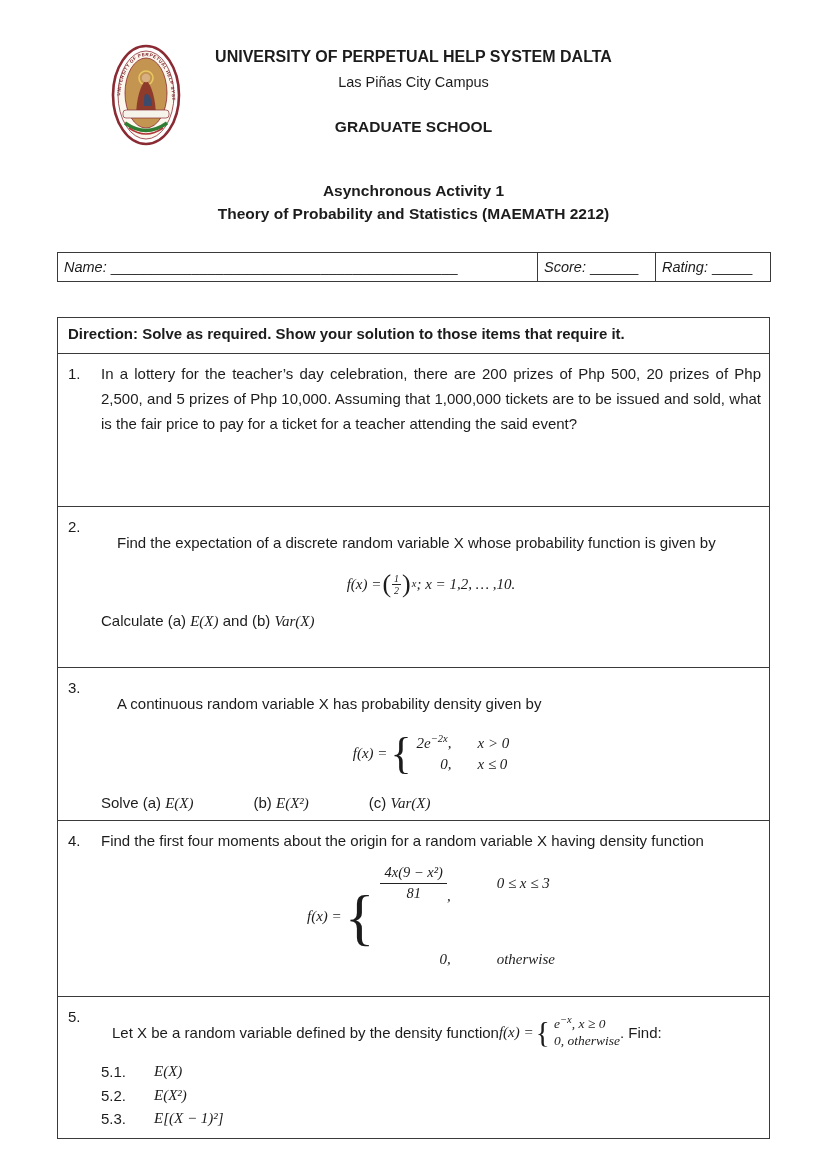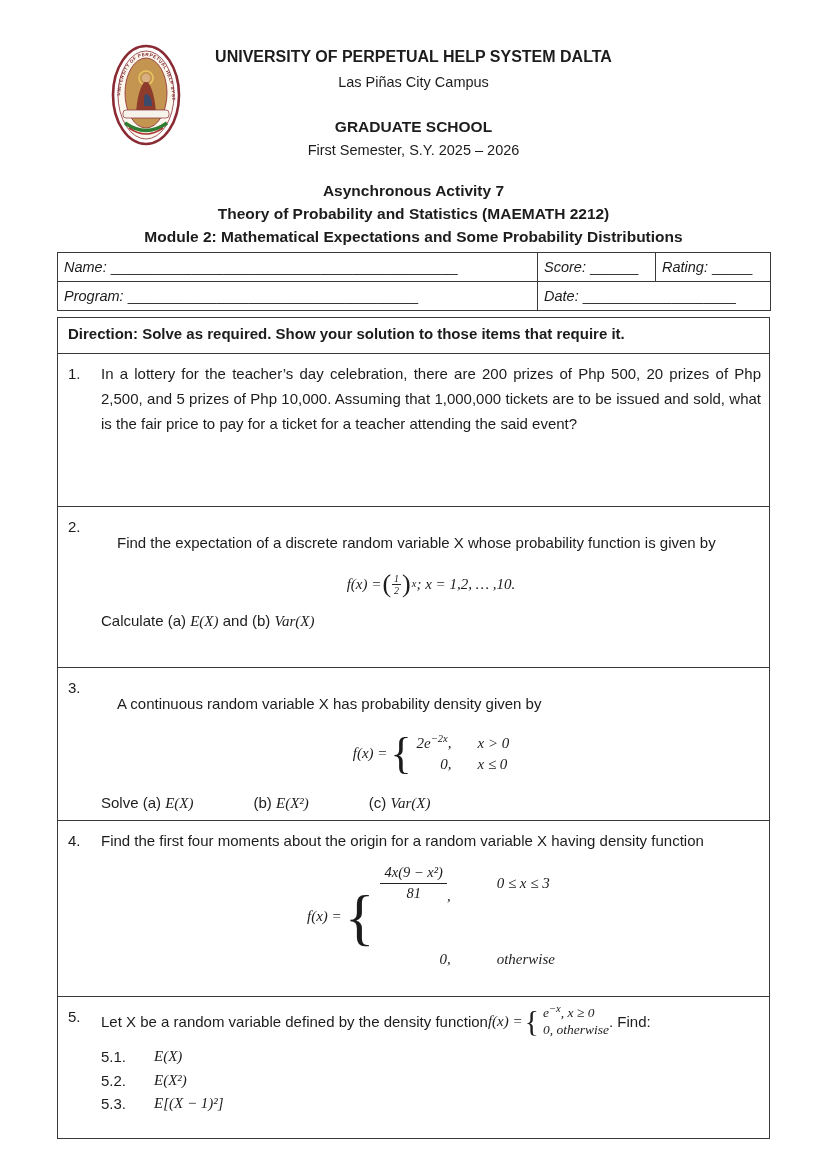--- a/index.html
+++ b/index.html
@@ -66,21 +66,21 @@
   .fcomma { align-self:flex-end; line-height:14px; }
   .c5 { display:grid; grid-template-columns:max-content; font-size:13.5px;
         line-height:17px; }
   .c5 .r2 { justify-self:center; }
   .i2f { margin:5px 0 2px; }
   .calc { margin:11px 0 0; }
   .i3f { margin:2px 0 0; }
   .find { margin:15px 0 0; }
   .find .seg { margin-right:60px; }
   .i4f { margin:10px 0 0; }
-  .i5line { display:flex; align-items:center; margin:0; white-space:nowrap; }
+  .i5line { display:flex; align-items:center; margin:11px; white-space:nowrap; }
   .subs { margin-top:7px; }
   .subrow { display:flex; line-height:23.5px; }
   .subn { width:53px; flex:none; }
 </style>
 </head>
 <body>
 
 <div class="page">
 
   <div class="logo">
@@ -100,55 +100,43 @@
       <path d="M18,84 Q35,96 52,84" fill="none" stroke="#b03737" stroke-width="1.6"></path>
       <text font-size="4.6" letter-spacing="0.5" fill="#7a222b" font-family="Liberation Sans, sans-serif" font-weight="700">
         <textPath href="#ringPath" startOffset="4%">UNIVERSITY OF PERPETUAL HELP SYSTEM</textPath>
       </text>
     </svg>
   </div>
 
   <div class="hline h-uni">UNIVERSITY OF PERPETUAL HELP SYSTEM DALTA</div>
   <div class="hline h-camp">Las Piñas City Campus</div>
   <div class="hline h-sch">GRADUATE SCHOOL</div>
-  <div class="hline h-sem">First Semester, S.Y. 2025 – 2026</div>
-
-  <div class="hline h-t1">Asynchronous Activity 7</div>
+
+  <div class="hline h-t1">Asynchronous Activity 1</div>
   <div class="hline h-t2">Theory of Probability and Statistics (MAEMATH 2212)</div>
-  <div class="hline h-t3">Module 2: Mathematical Expectations and Some Probability Distributions</div>
 
   <table class="info-table">
     <colgroup>
         <col style="width:480px">
         <col style="width:118px">
         <col style="width:115px">
       </colgroup>
     <tbody>
         <tr>
       <td>
         <span>Name:</span>
         <span class="blank">___________________________________________</span>
       </td>
       <td>
         <span>Score:</span>
         <span class="blank">______</span>
       </td>
       <td>
         <span>Rating:</span>
         <span class="blank">_____</span>
-      </td>
-    </tr>
-    <tr>
-      <td>
-        <span>Program:</span>
-        <span class="blank">____________________________________</span>
-      </td>
-      <td colspan="2">
-        <span>Date:</span>
-        <span class="blank">___________________</span>
       </td>
     </tr>
   </tbody>
     </table>
 
   <table class="mt">
     <tbody>
         <tr>
       <td class="dir-cell">
         <span>Direction: Solve as required. Show your solution to those items that require it.</span>

